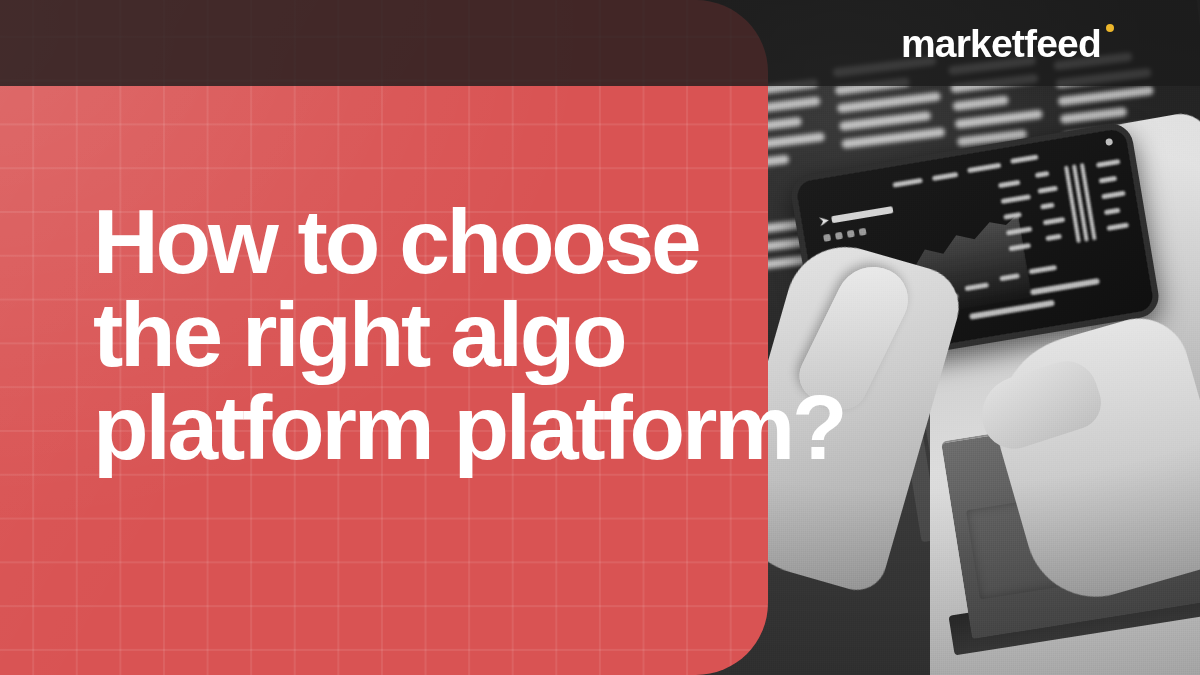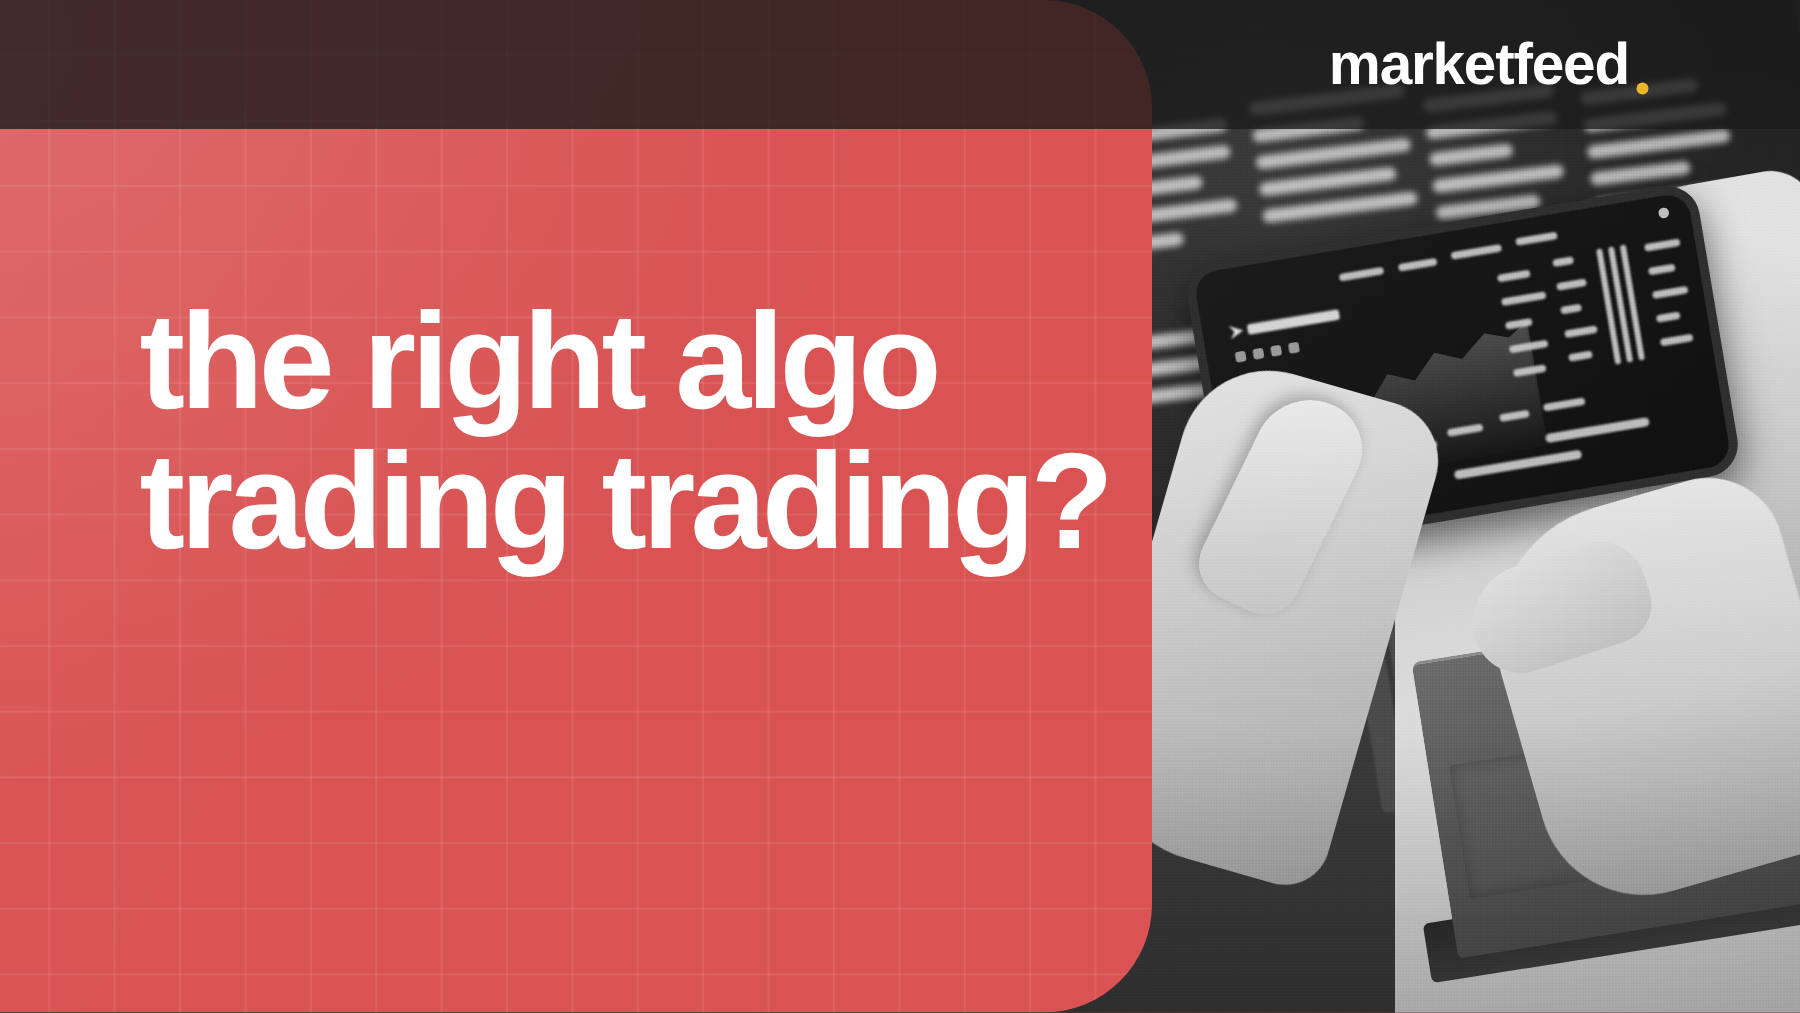--- a/index.html
+++ b/index.html
@@ -207,22 +207,22 @@
     position:absolute; inset:0; pointer-events:none;
     background:radial-gradient(ellipse at 75% 45%, rgba(0,0,0,0) 35%, rgba(0,0,0,.35) 100%);
   }
 
   
   .topband{
     position:absolute; left:0; top:0; width:1200px; height:86px;
     background:rgba(28,28,28,.80);
   }
   .brand{
-    position:absolute; right:101px; top:24px;
-    display:flex; align-items:flex-end;
+    position:absolute; right:86px; top:24px;
+    display:flex; align-items:flex-start;
     color:#fff;
     font-size:39px;
     letter-spacing:-0.8px;
     line-height:1;
     white-space:nowrap;
   }
   .brand .b1{ font-weight:700; }
   .brand .b2{ font-weight:700; }
   .brand .dot{
     width:8px; height:8px; border-radius:50%;
@@ -405,22 +405,23 @@
     <div class="vignette"></div>
     <div class="grain"></div>
   </div>
 
   <div class="panel">
     <div class="panel-grid"></div>
     <div class="panel-sheen"></div>
   </div>
 
   <div class="headline">
+    <span>How to choose</span>
     <span>the right algo</span>
-    <span>trading trading?</span>
+    <span>platform platform?</span>
   </div>
 
   <div class="topband"></div>
   <div class="brand">
     <span class="b1">market</span>
     <span class="b2">feed</span>
     <span class="dot"></span>
   </div>
 
 </div>

